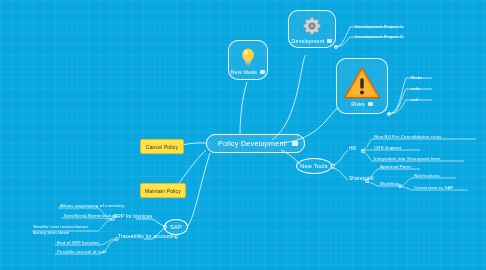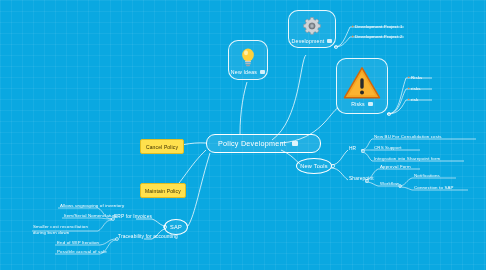--- a/index.html
+++ b/index.html
@@ -16,21 +16,21 @@
       linear-gradient(to bottom, rgba(255,255,255,.055) 1px, transparent 1px);
     background-size:11px 11px;
     pointer-events:none;
   }
   #links{position:absolute;inset:0;}
   .node{position:absolute;box-sizing:border-box;}
 
   
   .central{
     left:206px;top:134px;
-    padding:4px 22px 4px 11px;
+    padding:4px 6px 4px 11px;
     border:1px solid #ffffff;
     border-radius:9px;
     background:rgba(255,255,255,.10);
     color:#ffffff;
     font-size:7.2px;
     letter-spacing:.25px;
     white-space:nowrap;
     display:flex;align-items:center;gap:6px;text-align:center;
   }
   .central .badge{

